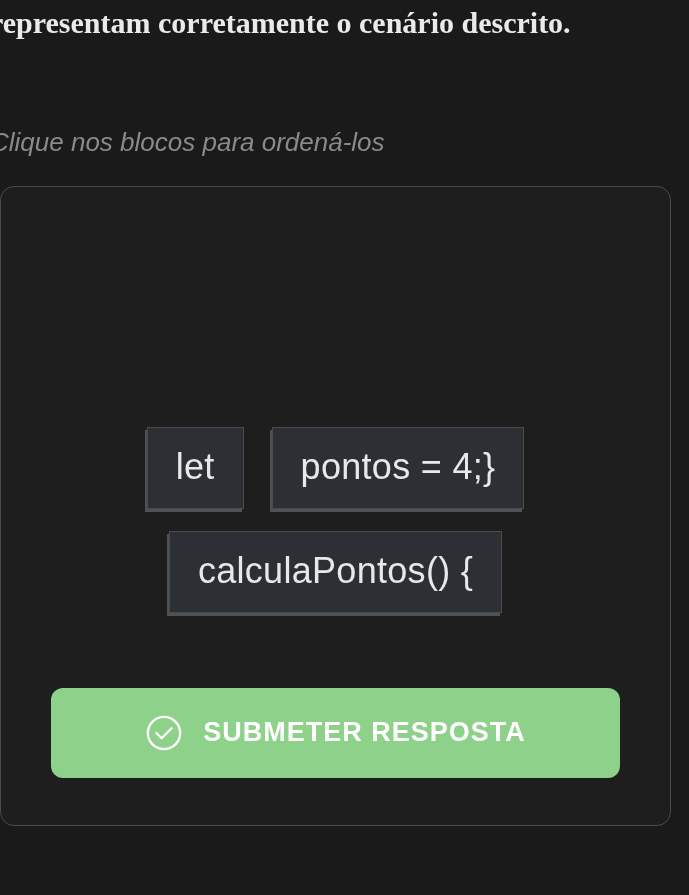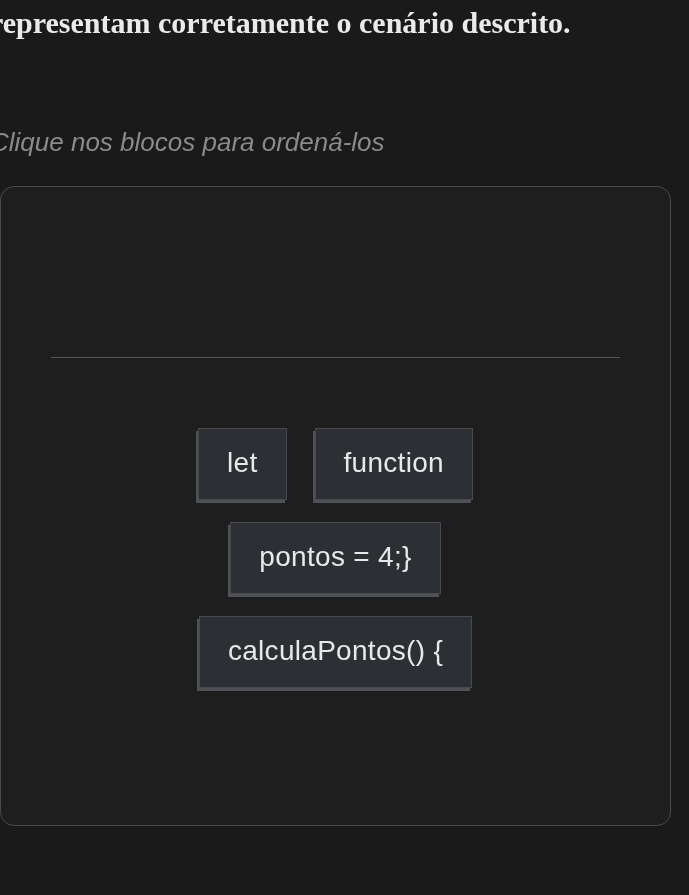--- a/index.html
+++ b/index.html
@@ -57,21 +57,21 @@
     display: flex;
     flex-wrap: wrap;
     gap: 22px 28px;
     justify-content: center;
     padding: 0 30px;
   }
   .block {
     background: #2c2f33;
     border: 1px solid #4a4a4a;
     padding: 18px 28px 20px 28px;
-    font-size: 28px;
+    font-size: 36px;
     color: #e8e8e8;
     cursor: pointer;
     box-shadow: -2px 3px 0 0 #4e5256;
     font-family: 'Segoe UI', Arial, sans-serif;
     letter-spacing: 0.3px;
   }
   .submit {
     background: #8ed18a;
     border: none;
     border-radius: 12px;
@@ -101,19 +101,27 @@
 <div class="wrap">
   <p class="question-text">representam corretamente o cenário descrito.</p>
   <p class="hint">Clique nos blocos para ordená-los</p>
 
   <div class="panel">
     <div class="drop-zone"></div>
     <div class="divider"></div>
 
     <div class="blocks">
       <div class="block">let</div>
-      <div class="block">function</div>
       <div class="block">pontos = 4;}</div>
       <div class="block">calculaPontos() {</div>
     </div>
 
+    <button class="submit">
+      <span class="submit-icon">
+        <svg viewBox="0 0 40 40" fill="none" stroke="#ffffff" stroke-width="2.5">
+          <circle cx="20" cy="20" r="17"></circle>
+          <path d="M12 20 L17.5 25.5 L28 15" stroke-linecap="round" stroke-linejoin="round"></path>
+        </svg>
+      </span>
+      <span class="submit-label">SUBMETER RESPOSTA</span>
+    </button>
   </div>
 </div>
 
 </body></html>

